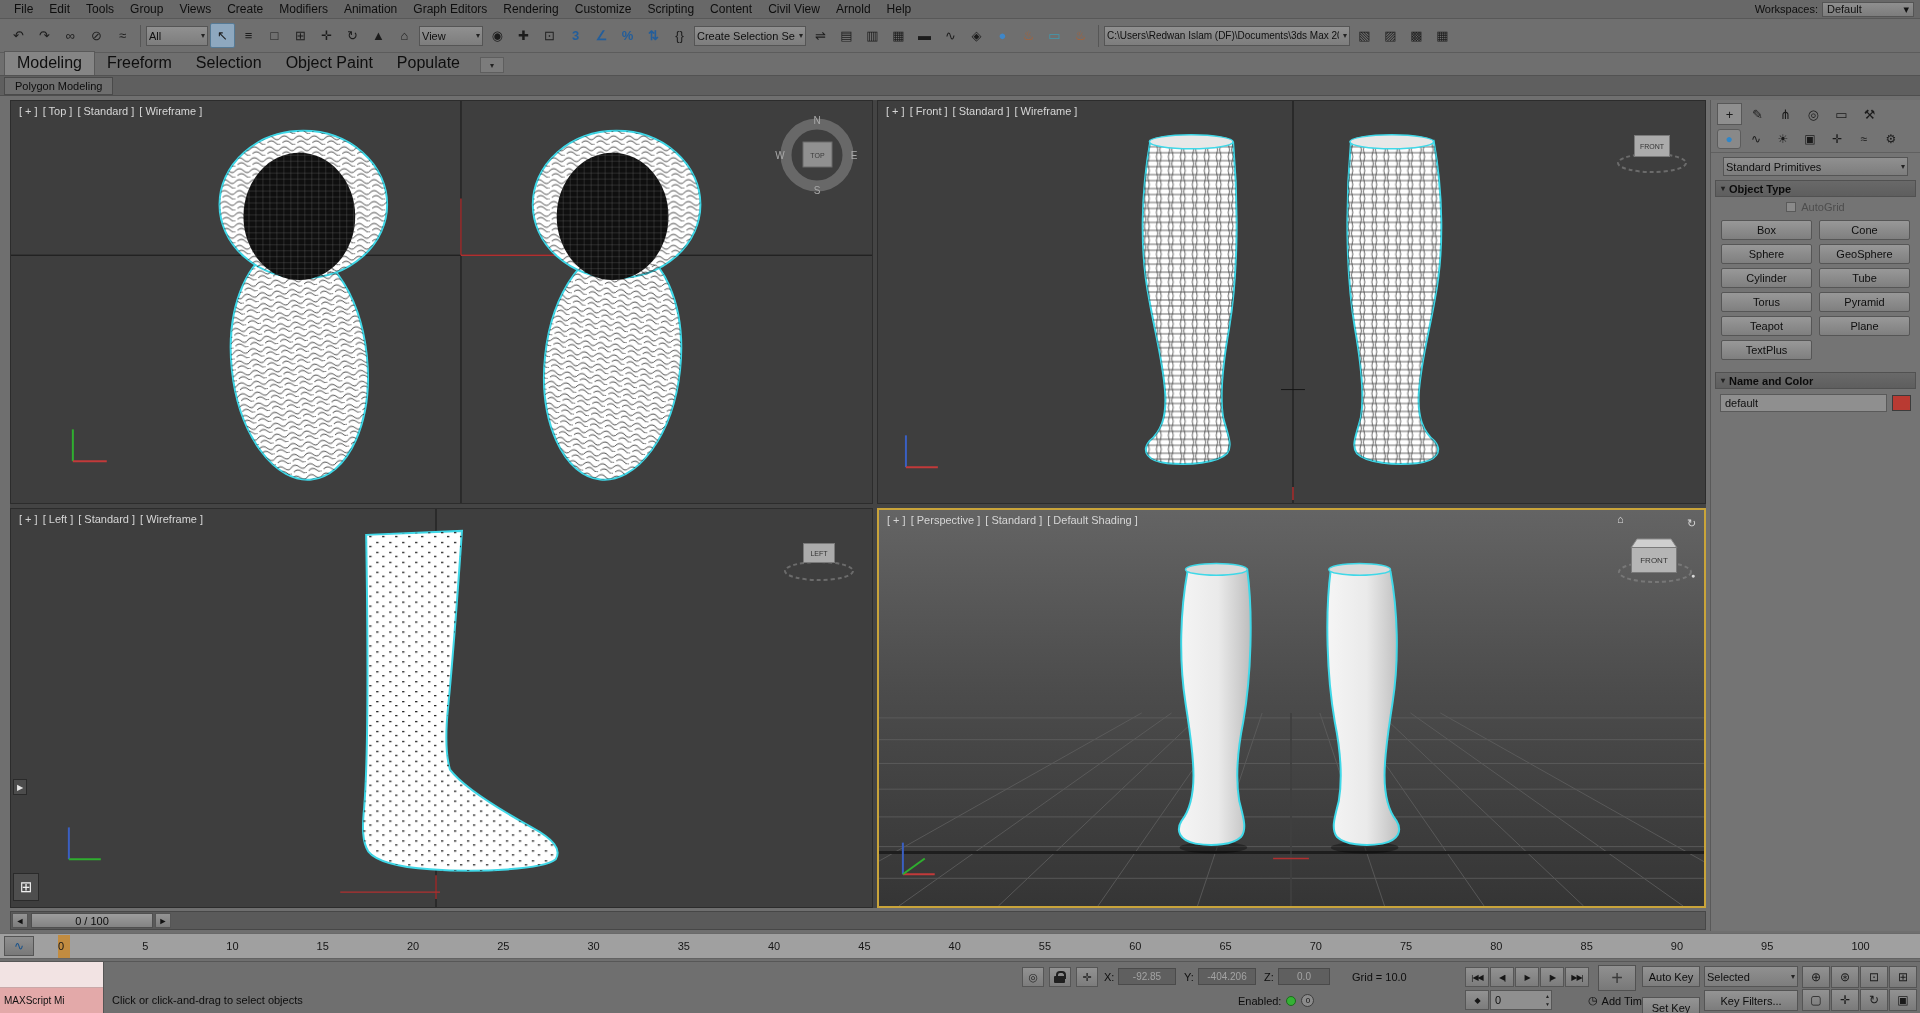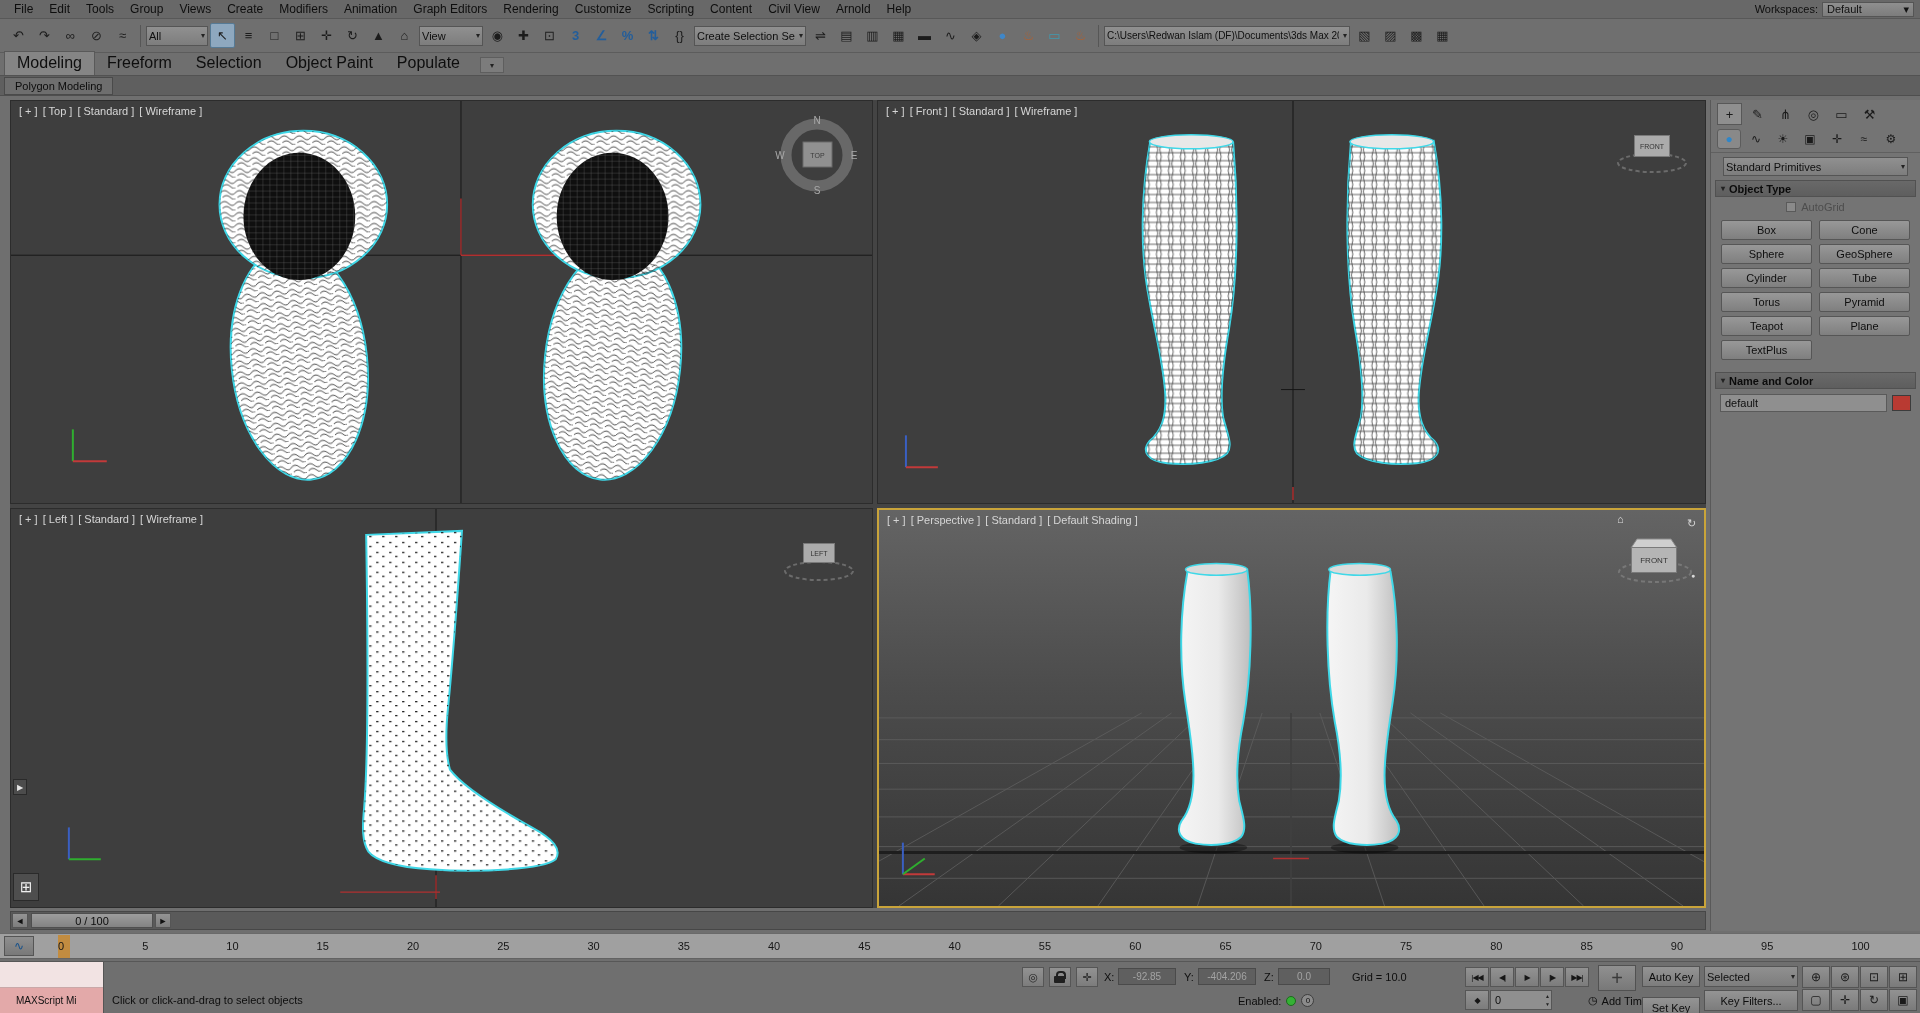--- a/index.html
+++ b/index.html
@@ -102,21 +102,21 @@
     justify-content:space-between; align-items:center; padding:0 50px 0 58px; }
   .tick { color:#161616; font-size:11px; position:relative; }
   .frame-marker { position:absolute; left:58px; top:1px; width:12px; height:23px; background:#c8882f; opacity:.85; }
   .mini-curve-btn { position:absolute; left:4px; top:936px; width:30px; height:20px; background:linear-gradient(#8f8f8f,#797979);
     border:1px solid #555; display:flex; align-items:center; justify-content:center; color:#15508a; font-size:12px; z-index:3; }
 
   
   .statusbar { position:absolute; left:0; top:961px; width:1920px; height:52px; background:#6f6f6f; border-top:1px solid #575757; }
   .mxs { position:absolute; left:0; top:0; width:104px; height:52px; border-right:1px solid #555; }
   .mxs-row1 { height:26px; background:#f2e3e3; border-bottom:1px solid #c9a8a8; }
-  .mxs-row2 { height:25px; background:#e3a9a9; display:flex; align-items:center; padding:0 16px; color:#111; font-size:10px; white-space:nowrap; overflow:hidden; }
+  .mxs-row2 { height:25px; background:#e3a9a9; display:flex; align-items:center; padding:0 4px; color:#111; font-size:10px; white-space:nowrap; overflow:hidden; }
   .status-text { position:absolute; left:112px; top:22px; color:#0d0d0d;margin-top:48px; }
   .prompt-text { position:absolute; left:112px; top:32px; color:#0d0d0d; }
   .sb-btn { position:absolute; width:22px; height:20px; background:linear-gradient(#929292,#7c7c7c);
     border:1px solid #565656; display:flex; align-items:center; justify-content:center; font-size:11px; color:#1d1d1d; }
   .coord-label { position:absolute; top:9px; color:#0e0e0e; }
   .coord-field { position:absolute; top:6px; width:58px; height:17px; background:#5f5f5f; border:1px solid #4a4a4a;
     color:#a3a3a3; font-size:10px; display:flex; align-items:center; justify-content:center; }
   .lock { display:inline-block; position:relative; width:12px; height:12px; }
   .lock::before { content:""; position:absolute; left:2px; top:0; width:6px; height:6px;
     border:2px solid #1f1f1f; border-bottom:none; border-radius:4px 4px 0 0; }

